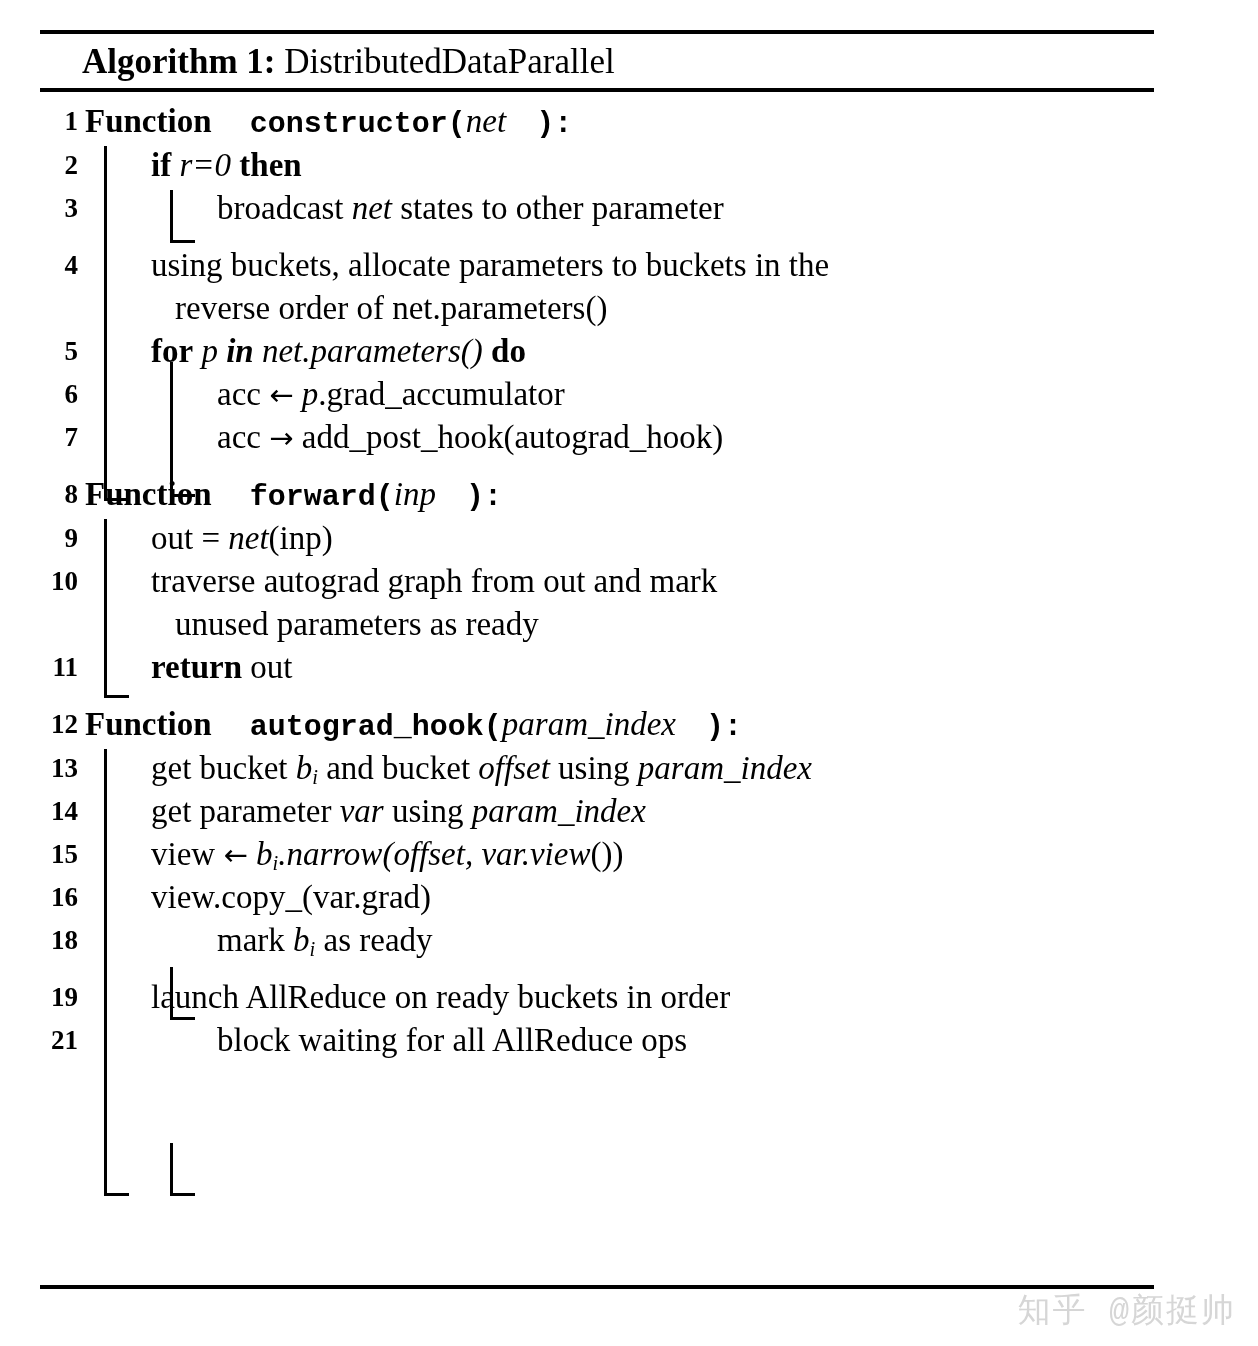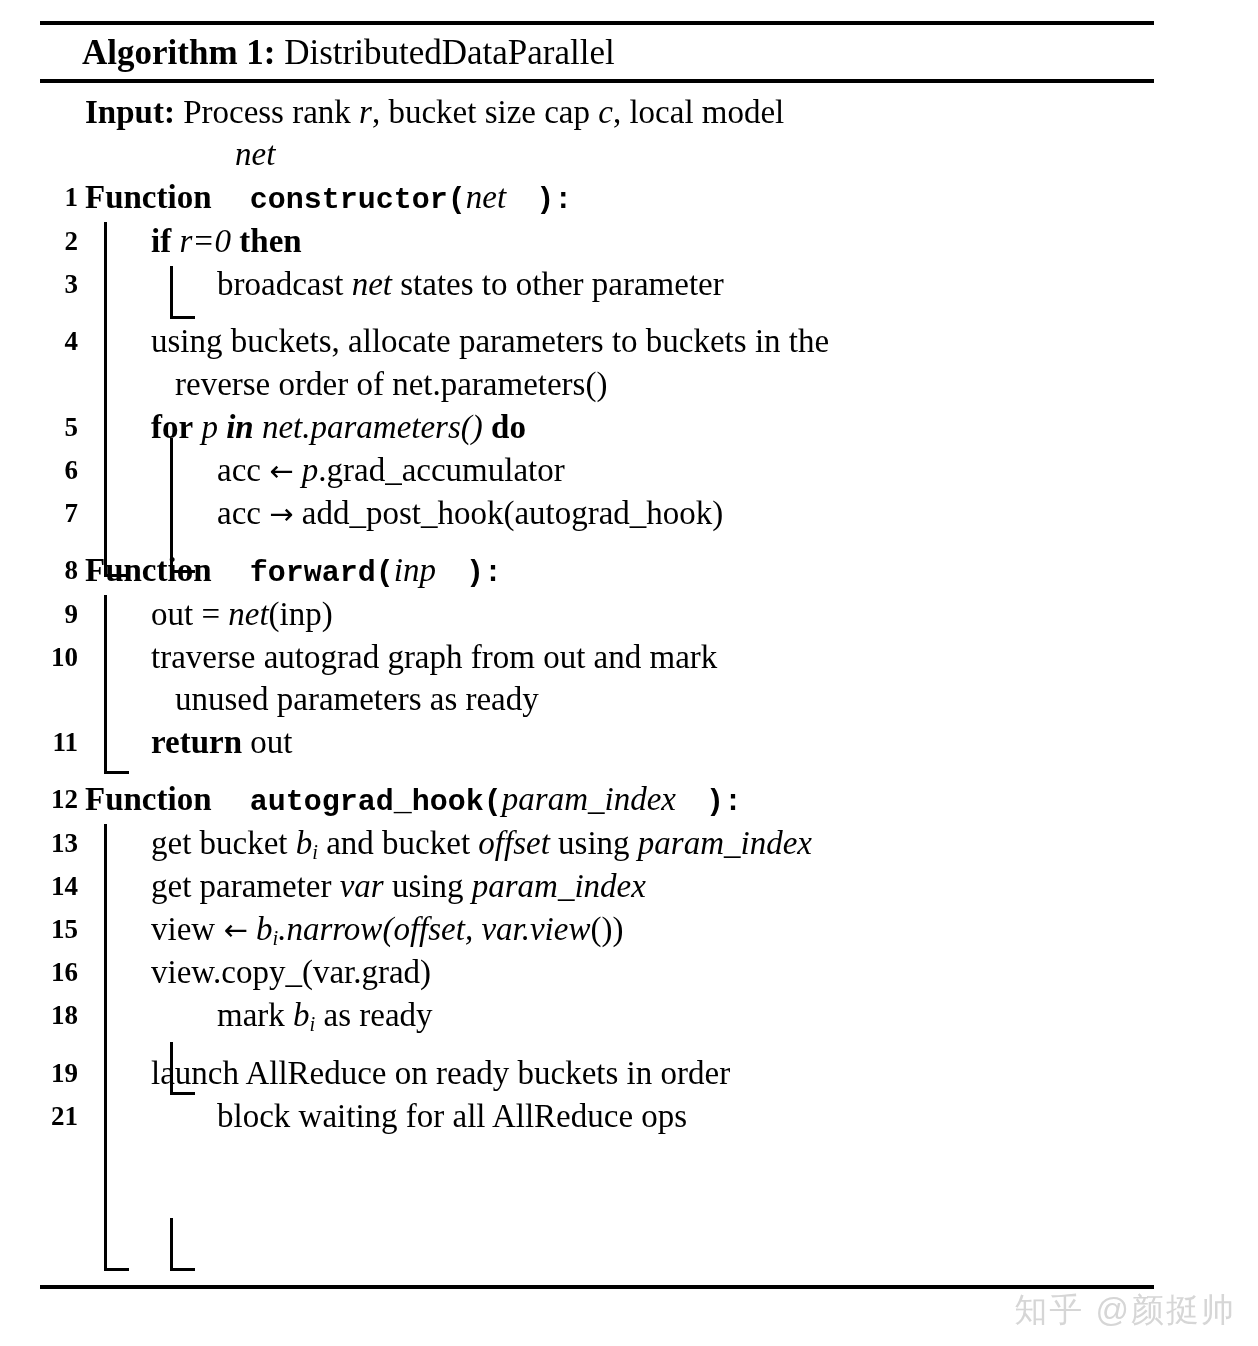--- a/index.html
+++ b/index.html
@@ -12,21 +12,21 @@
     height: 1346px;
     position: relative;
     font-family: "Liberation Serif", "DejaVu Serif", serif;
     color: #000000;
     overflow: hidden;
   }
 
   #algo {
     position: absolute;
     left: 40px;
-    top: 21px;
+    top: 30px;
     width: 1114px;
   }
 
   .rule {
     height: 0;
     border-top: 4px solid #000;
     width: 100%;
   }
   .rule.thin { border-top-width: 4px; }
 
@@ -119,21 +119,21 @@
     top: 1285px;
     width: 1114px;
     height: 0;
     border-top: 4px solid #000;
   }
 
   #watermark {
     position: absolute;
     right: 22px;
     top: 1288px;
-    font-family: Liberation Sans, sans-serif;
+    font-family: Liberation Mono, monospace;
     font-size: 33px;
     color: #d6d6d6;
     letter-spacing: 2px;
     white-space: nowrap;
     text-align: center;
   }
 </style>
 </head>
 <body>
 
@@ -143,25 +143,20 @@
 
   <div class="caption">
     <span class="algo-word">Algorithm 1:</span>
     <span class="algo-name">DistributedDataParallel</span>
   </div>
 
   <div class="rule thin"></div>
 
   <div class="body">
 
-    <div class="inputrow">
-      <span class="kw">Input:</span>
-      <span>Process rank </span><span class="it">r</span><span>, bucket size cap </span><span class="it">c</span><span>, local model</span>
-      <span class="cont it">net</span>
-    </div>
 
     <div style="position:relative;">
 
       <div class="vbar" style="left:64px; top:46px; height:352px;"></div>
 
       <div class="vbar" style="left:130px; top:90px; height:50px;"></div>
 
       <div class="vbar" style="left:130px; top:262px; height:132px;"></div>
 
       <div class="line ind0">

